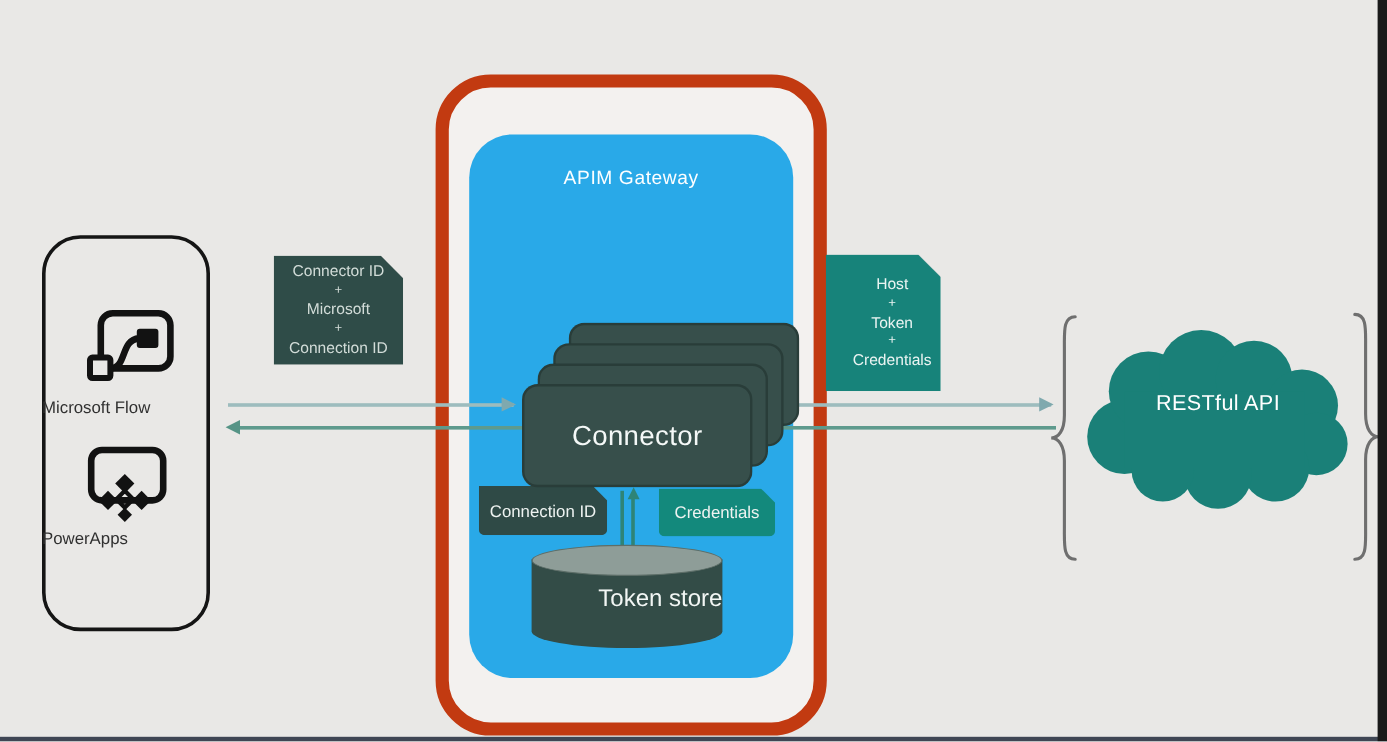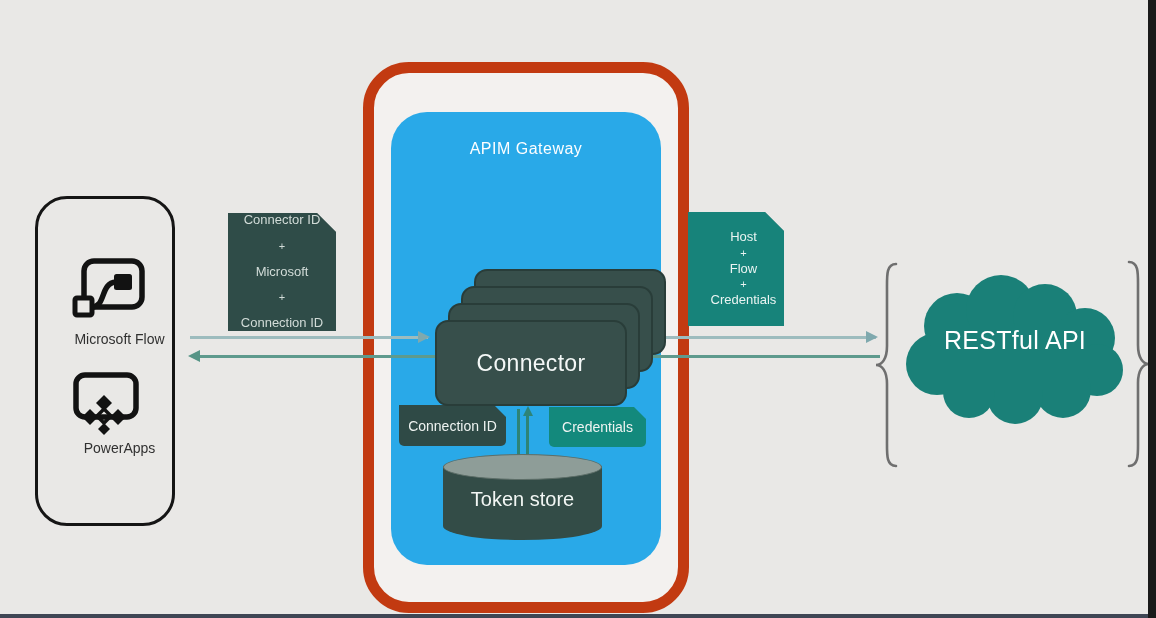--- a/index.html
+++ b/index.html
@@ -15,21 +15,21 @@
   
   .edge-right { position:absolute; right:0; top:0; width:8px; height:618px; background:#1a1a1a; z-index:20; }
   .edge-bottom { position:absolute; left:0; bottom:0; width:1156px; height:4px; background:#3f4654; z-index:19; }
 
   
   .client-box {
     position:absolute; left:35px; top:196px; width:140px; height:330px;
     border:3px solid #151515; border-radius:32px;
   }
   .client-icon { position:absolute; }
-  .client-label { position:absolute; width:140px; text-align:center; font-size:14px; color:#303030;padding-left:29px; }
+  .client-label { position:absolute; width:140px; font-size:14px; color:#303030; }
 
   
   .doc {
     position:absolute; display:flex; flex-direction:column; align-items:center;
     justify-content:center; text-align:center;
     clip-path: polygon(0 0, calc(100% - 19px) 0, 100% 19px, 100% 100%, 0 100%);
   }
   .doc .line { font-size:13px; line-height:1.3; }
   .doc .plus { font-size:11px; line-height:1.35; }
   .doc-dark { background:#2f4c48; color:#d2dcd8; }
@@ -73,21 +73,21 @@
   
   .cylinder {
     position:absolute; left:443px; top:466px; width:159px; height:74px; z-index:9;
     background:#334c47; border-radius:0 0 79px 79px / 0 0 14px 14px;
   }
   .cylinder-top {
     position:absolute; left:0; top:-12px; width:159px; height:26px;
     background:#8e9d98; border-radius:50%; border:1px solid #5d6e68;
   }
   .cylinder-label {
-    position:absolute; left:0; top:22px; width:159px; text-align:center;
+    position:absolute; left:0; top:22px; width:159px; text-align:right;
     color:#f2f6f4; font-size:20px; font-weight:300;
   }
 
   
   .hline { position:absolute; height:3px; z-index:5; }
   .hline-req { background:#9dbcbe; }
   .hline-ret { background:#5e9a8d; }
   .ah-right { position:absolute; width:0; height:0; z-index:5;
     border-top:6px solid transparent; border-bottom:6px solid transparent; border-left:12px solid #7fa9ae; }
   .ah-left { position:absolute; width:0; height:0; z-index:5;
@@ -97,21 +97,21 @@
   .vline { position:absolute; width:3px; background:#2e8477; z-index:9; }
   .vah-up { position:absolute; width:0; height:0; z-index:9;
     border-left:5px solid transparent; border-right:5px solid transparent; border-bottom:10px solid #2e8477; }
   .vah-down { position:absolute; width:0; height:0; z-index:9;
     border-left:5px solid transparent; border-right:5px solid transparent; border-top:10px solid #2e8477; }
 
   .brace { position:absolute; z-index:6; }
   .cloud-svg { position:absolute; left:893px; top:266px; z-index:4; }
   .cloud-label {
     position:absolute; left:905px; top:326px; width:220px; text-align:center;
-    color:#ffffff; font-size:25px; font-weight:300; z-index:6; letter-spacing:0.3px;
+    color:#ffffff; font-size:18px; font-weight:300; z-index:6; letter-spacing:0.3px;
   }
 </style>
 </head>
 <body>
 
 <div class="stage">
 
 
   <div class="client-box">
     <svg class="client-icon" style="left:30px; top:56px;" width="80" height="70" viewBox="0 0 80 70">
@@ -126,21 +126,21 @@
       <rect x="10" y="6" width="60" height="42" rx="9" fill="none" stroke="#121212" stroke-width="5.5"></rect>
       <polygon points="38,26 46,34 38,42 30,34" fill="#121212"></polygon>
       <polygon points="52,40 60,48 52,56 44,48" fill="#121212"></polygon>
       <polygon points="24,40 32,48 24,56 16,48" fill="#121212"></polygon>
       <polygon points="38,54 44,60 38,66 32,60" fill="#121212"></polygon>
       <polygon points="38,40 45,47 38,54 31,47" fill="none" stroke="#121212" stroke-width="3.5"></polygon>
     </svg>
     <div class="client-label" style="left:-3px; top:241px;">PowerApps</div>
   </div>
 
-  <div class="doc doc-dark" style="left:228px; top:213px; width:108px; height:118px;gap:10px;">
+  <div class="doc doc-dark" style="left:228px; top:213px; width:108px; height:91px;">
     <div class="doc-fold"></div>
     <div class="line">Connector ID</div>
     <div class="plus">+</div>
     <div class="line">Microsoft</div>
     <div class="plus">+</div>
     <div class="line">Connection ID</div>
   </div>
 
   <div class="orange-frame"></div>
   <div class="blue-panel"></div>
@@ -170,21 +170,21 @@
 
   <div class="cylinder">
     <div class="cylinder-top"></div>
     <div class="cylinder-label">Token store</div>
   </div>
 
   <div class="doc doc-teal" style="left:688px; top:212px; width:96px; height:114px;padding-left:15px;">
     <div class="doc-fold"></div>
     <div class="line">Host</div>
     <div class="plus">+</div>
-    <div class="line">Flow</div>
+    <div class="line">Token</div>
     <div class="plus">+</div>
     <div class="line">Credentials</div>
   </div>
 
   <svg class="brace" style="left:870px; top:260px;" width="34" height="210" viewBox="0 0 34 210">
     <path d="M26,4 C16,4 17,16 17,30 L17,86 C17,99 12,105 6,105 C12,105 17,111 17,124 L17,180 C17,194 16,206 26,206" fill="none" stroke="#6f6f6f" stroke-width="2.6" stroke-linecap="round"></path>
   </svg>
   <svg class="brace" style="left:1121px; top:258px;" width="34" height="212" viewBox="0 0 34 212">
     <path d="M8,4 C18,4 17,16 17,30 L17,87 C17,100 22,106 28,106 C22,106 17,112 17,125 L17,182 C17,196 18,208 8,208" fill="none" stroke="#6f6f6f" stroke-width="2.6" stroke-linecap="round"></path>
   </svg>

